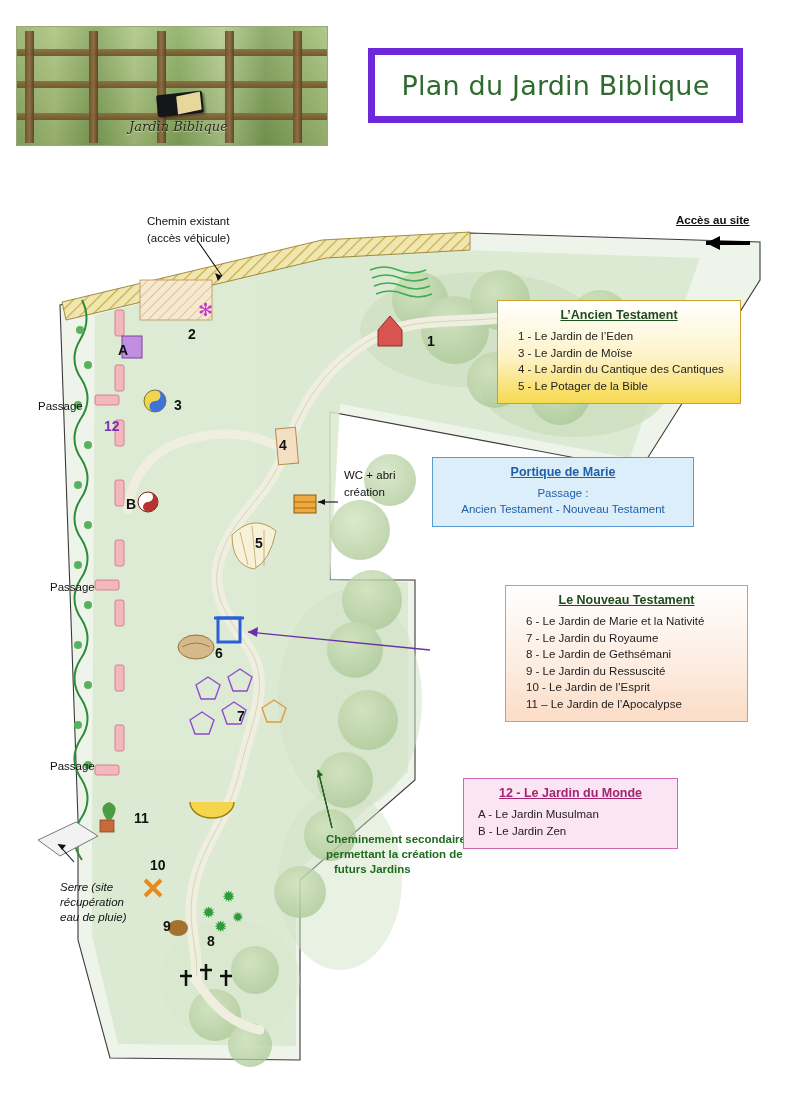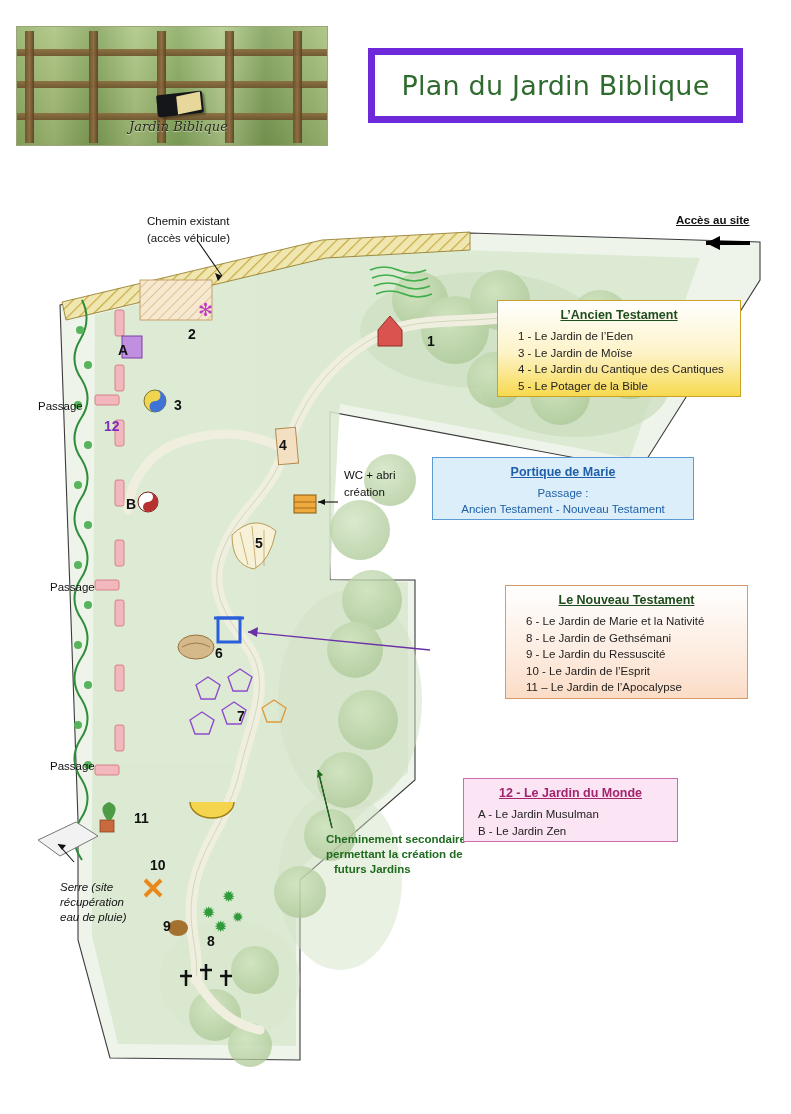--- a/index.html
+++ b/index.html
@@ -105,21 +105,21 @@
     left: 0;
     top: 180px;
     width: 791px;
     height: 930px;
   }
 
   
   .legend {
     position: absolute;
     box-sizing: border-box;
-    padding: 7px 10px 2px 10px;
+    padding: 7px 10px 9px 10px;
     font-size: 11.5px;
     color: #222;
   }
   .legend .lg-title {
     text-align: center;
     font-weight: bold;
     text-decoration: underline;
     font-size: 12.5px;
     margin-bottom: 6px;
   }
@@ -457,20 +457,21 @@
 
 <div class="legend" id="legend-portique">
   <div class="lg-title">Portique de Marie</div>
   <div class="lg-line">Passage :</div>
   <div class="lg-line">Ancien Testament - Nouveau Testament</div>
 </div>
 
 <div class="legend" id="legend-nouveau">
   <div class="lg-title">Le Nouveau Testament</div>
   <div class="lg-item">6 - Le Jardin de Marie et la Nativité</div>
+  <div class="lg-item">7 - Le Jardin du Royaume</div>
   <div class="lg-item">8 - Le Jardin de Gethsémani</div>
   <div class="lg-item">9 - Le Jardin du Ressuscité</div>
   <div class="lg-item">10 - Le Jardin de l’Esprit</div>
   <div class="lg-item">11 – Le Jardin de l’Apocalypse</div>
 </div>
 
 <div class="legend" id="legend-monde">
   <div class="lg-title">12 - Le Jardin du Monde</div>
   <div class="lg-item" style="padding-left:4px">A - Le Jardin Musulman</div>
   <div class="lg-item" style="padding-left:4px">B - Le Jardin Zen</div>

